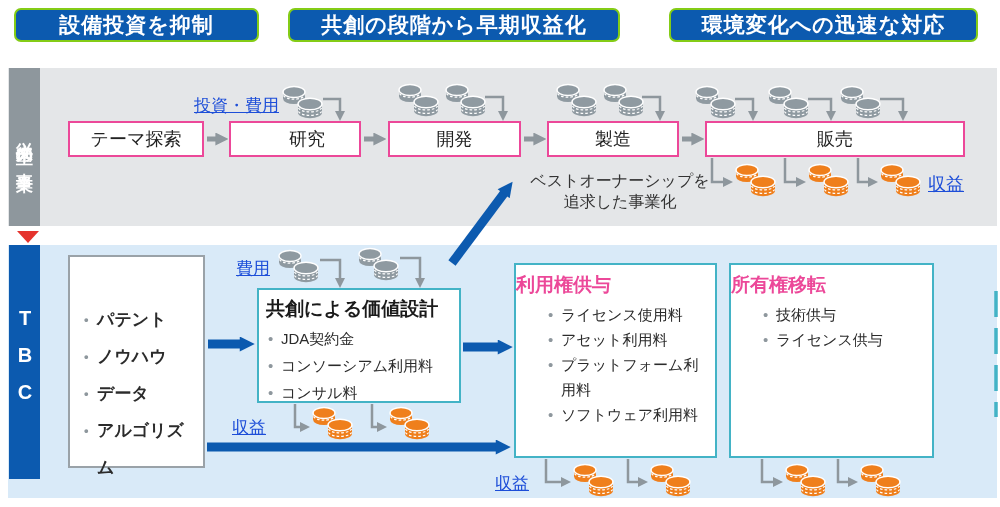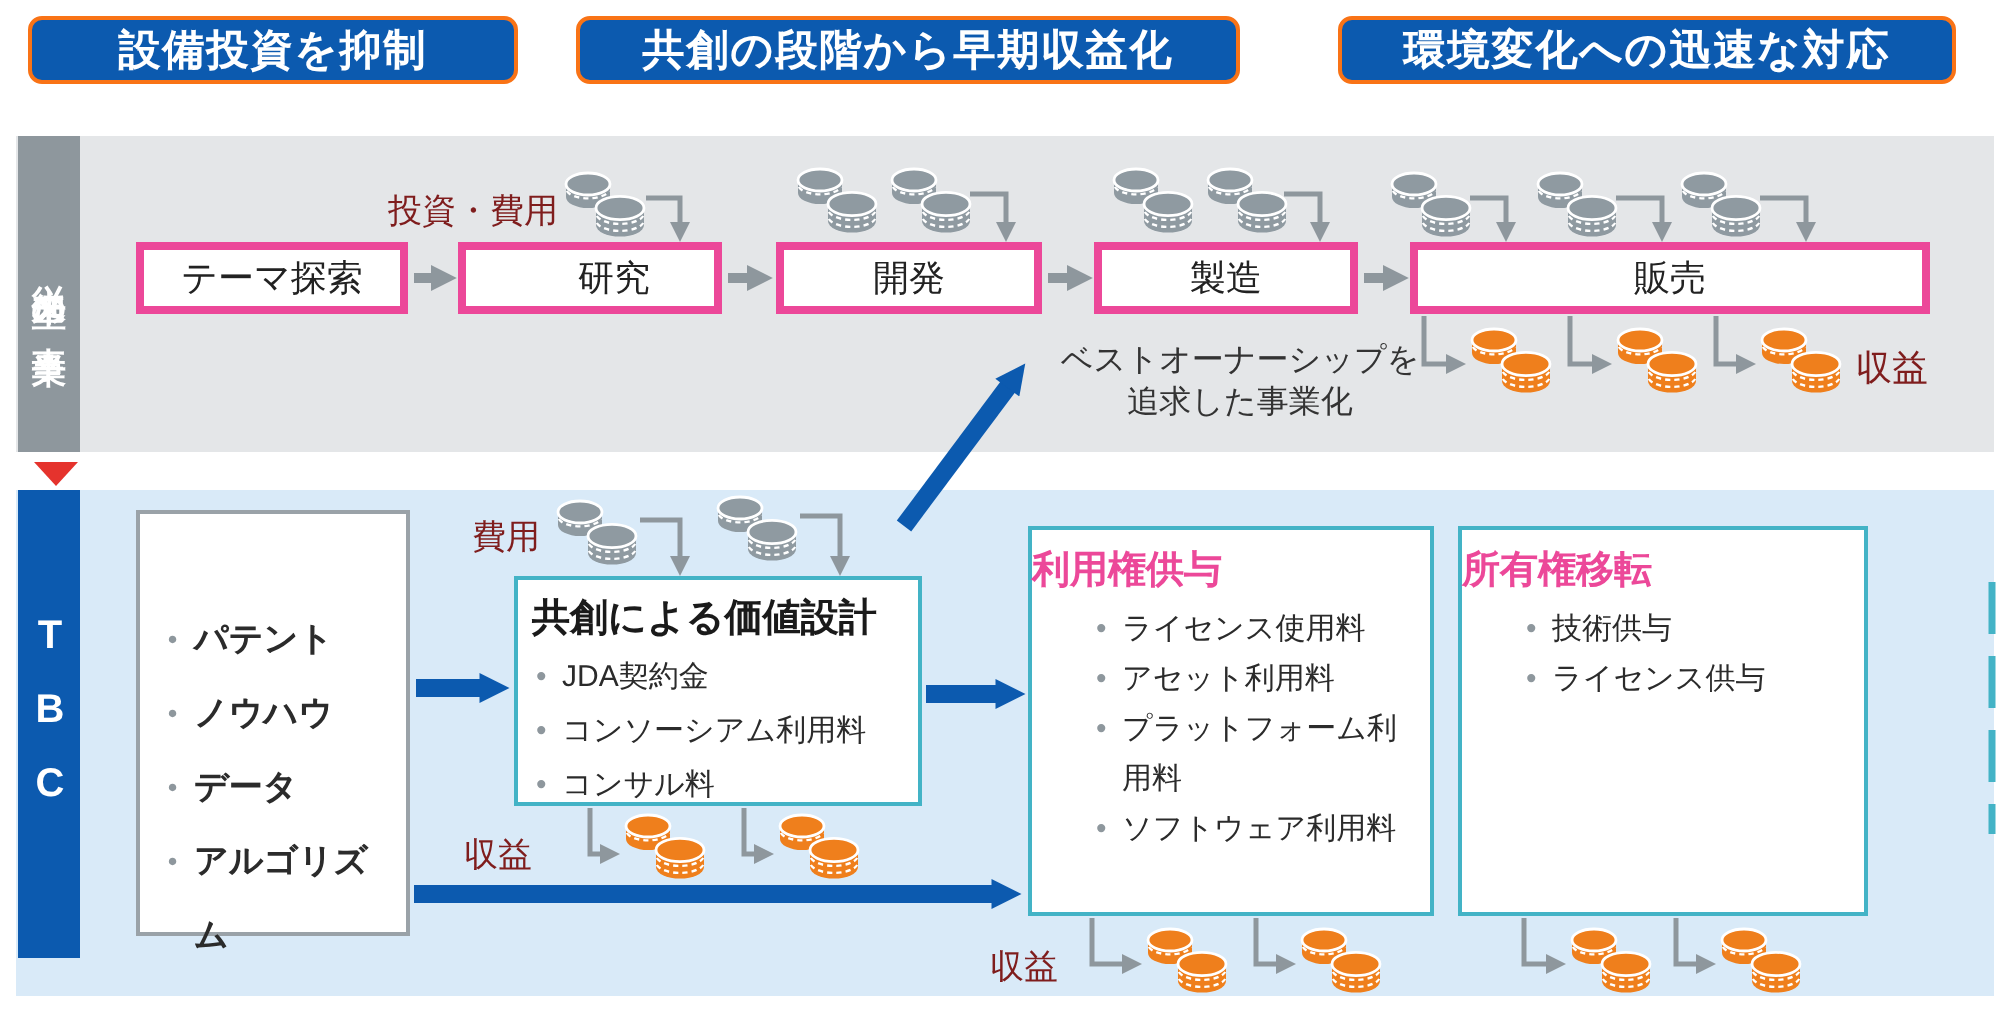--- a/index.html
+++ b/index.html
@@ -2,42 +2,42 @@
 <html><head>
 <meta charset="utf-8">
 <style>
   * { margin:0; padding:0; box-sizing:border-box; }
   html,body { background:#fff; }
   body { font-family:"Liberation Sans","DejaVu Sans",sans-serif; color:#2b2b2b; }
   .canvas { position:relative; width:1000px; height:507px; background:#fff; overflow:hidden; }
   .abs { position:absolute; }
 
   
-  .pill { position:absolute; top:8px; height:34px; background:#0C5AAF; border:2px solid #f97316;
+  .pill { position:absolute; top:8px; height:34px; background:#0C5AAF; border:2px solid #84cc16;
           border-radius:7px; color:#fff; font-weight:bold; font-size:21px; letter-spacing:1px;
           display:flex; align-items:center; justify-content:center; }
 
   
   .panel-gray { left:8px; top:68px; width:989px; height:158px; background:#E4E6E8; }
   .panel-blue { left:8px; top:245px; width:989px; height:253px; background:#D9EAF8; }
 
   
   .sidebar { position:absolute; left:9px; width:31px; display:flex; align-items:center; justify-content:center; color:#fff; }
   .sidebar-gray { top:68px; height:158px; background:#8E979D; }
   .sidebar-blue { top:245px; height:234px; background:#0C5AAF; }
   .v-text { writing-mode:vertical-rl; text-orientation:upright; font-weight:bold; }
   .v-legacy { font-size:17px; letter-spacing:3px; }
   .v-tbc { font-size:20px; letter-spacing:15px; }
 
   
-  .stage { position:absolute; top:121px; height:36px; background:#fff; border:4px solid #ec4899;
+  .stage { position:absolute; top:121px; height:36px; background:#fff; border:2px solid #ec4899;
            display:flex; align-items:center; justify-content:center; font-size:18px; color:#222; }
 
   
-  .lbl { position:absolute; color:#7f1d1d; white-space:nowrap; }
+  .lbl { position:absolute; color:#1d4ed8; white-space:nowrap;text-decoration:underline; }
 
   .note { position:absolute; left:524px; top:170px; width:192px; text-align:center;
           font-size:16px; line-height:21px; color:#333; }
 
   
   .box { position:absolute; background:#fff; }
   .box-gray { border:2px solid #9AA2A8; }
   .box-teal { border:2px solid #43B3C6; }
 
   ul { list-style:none; }

